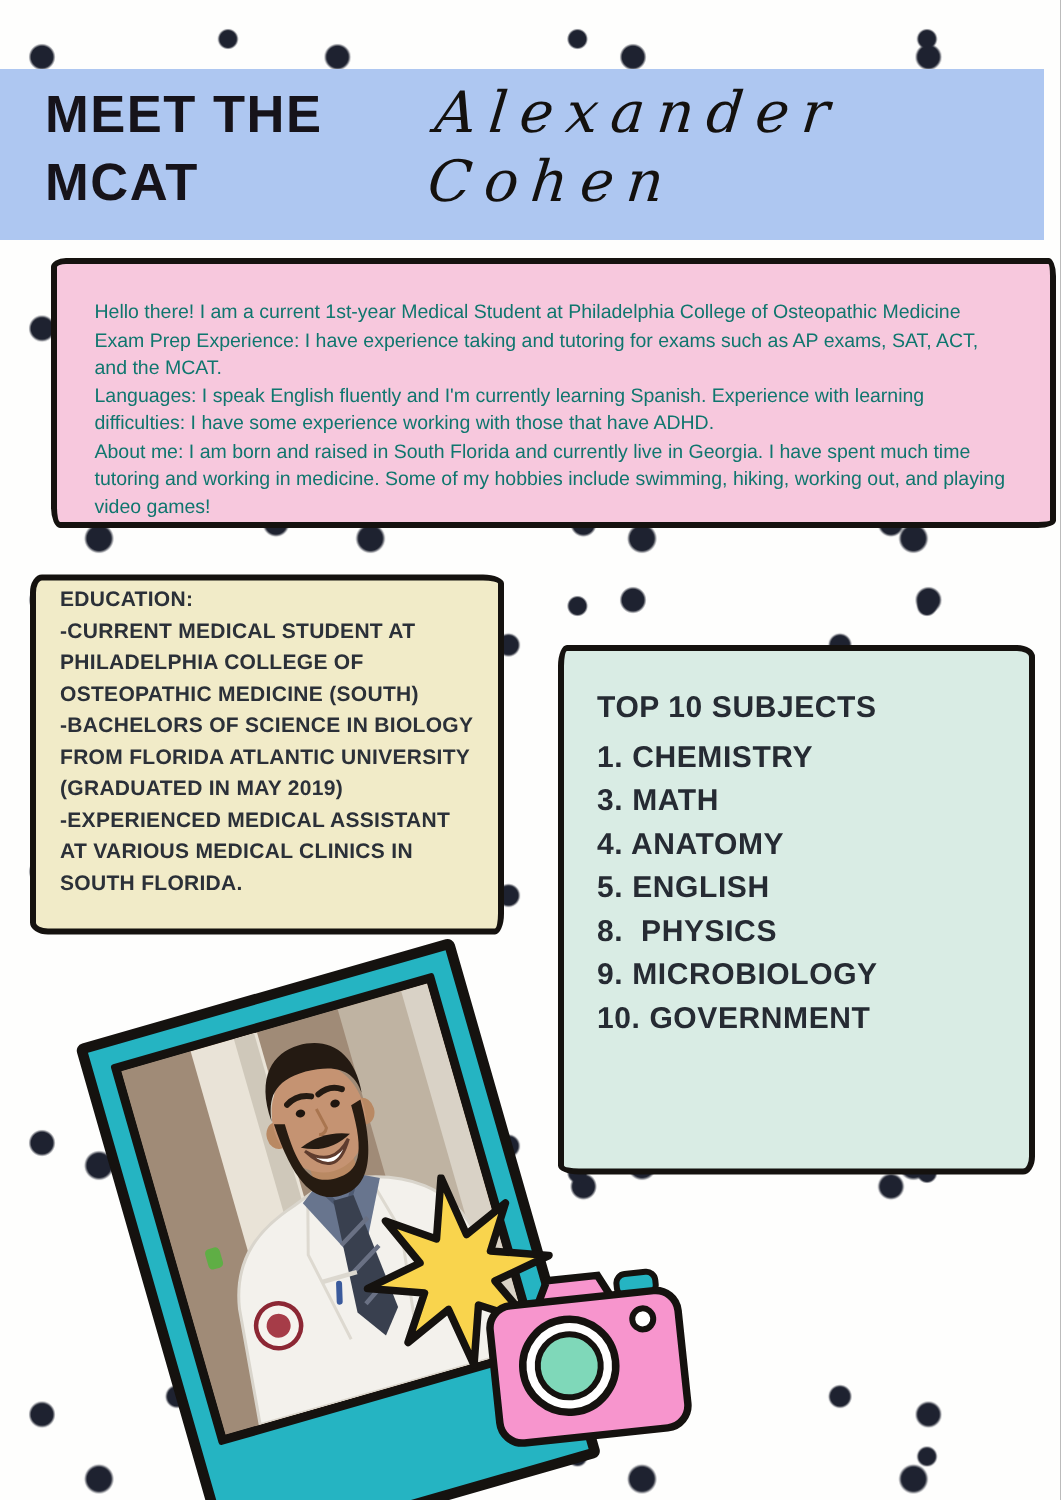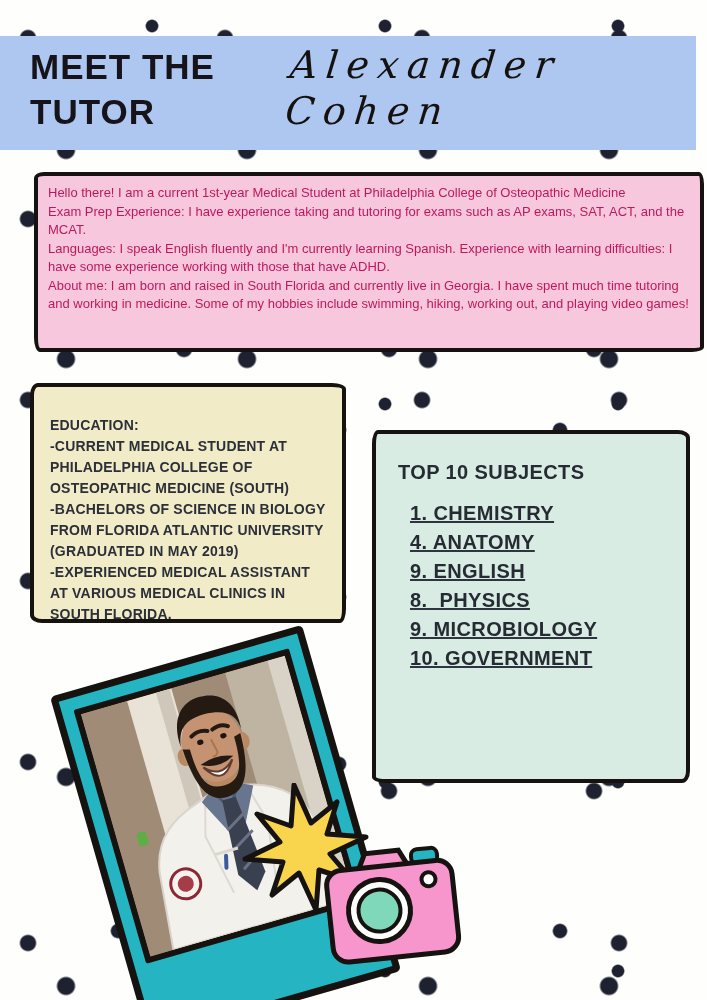--- a/index.html
+++ b/index.html
@@ -12,21 +12,21 @@
     position:absolute;inset:0;
     background-image:
       radial-gradient(circle 9px  at 28px 38px,  var(--dot-navy) 80%, transparent 100%),
       radial-gradient(circle 8px  at 118px 96px, var(--dot-navy) 80%, transparent 100%),
       radial-gradient(circle 10px at 66px 150px, var(--dot-navy) 80%, transparent 100%),
       radial-gradient(circle 7px  at 152px 26px, var(--dot-navy) 80%, transparent 100%),
       radial-gradient(circle 9px  at 184px 128px,var(--dot-navy) 80%, transparent 100%);
     background-size: 197px 181px, 221px 167px, 181px 209px, 233px 189px, 205px 221px;
   }
   .band{
-    position:absolute;left:0;top:36px;width:696px;height:114px;
+    position:absolute;left:0;top:46px;width:696px;height:114px;
     background:var(--header-blue);
   }
   .title{
     position:absolute;left:30px;top:8px;
     font-weight:800;font-size:35px;line-height:45px;letter-spacing:1px;
     color:#16131a;
   }
   .tutor-name{
     position:absolute;left:288px;top:6px;
     font-family:"DejaVu Serif",cursive;font-style:italic;
@@ -34,40 +34,40 @@
     transform:skewX(-6deg);
   }
   .sketch-border{border:4px solid var(--outline-black);box-sizing:border-box;}
   .intro-box{
     position:absolute;left:34px;top:172px;width:670px;height:180px;
     background:var(--intro-pink);
     border-radius:10px 5px 12px 6px / 6px 12px 5px 14px;
     padding:8px 10px;overflow:hidden;
   }
   .intro-box p{
-    margin:0;font-size:13px;line-height:18.5px;white-space:pre-line;color:#be185d;
+    margin:15px;font-size:13px;line-height:18.5px;white-space:pre-line;color:#0f766e;
   }
   .education-box{
-    position:absolute;left:30px;top:383px;width:316px;height:240px;
+    position:absolute;left:20px;top:383px;width:316px;height:240px;
     background:var(--education-cream);
     border-radius:8px 14px 6px 12px / 12px 6px 14px 8px;
-    padding:28px 12px 8px 16px;overflow:hidden;
+    padding:2px 12px 8px 16px;overflow:hidden;
     font-size:14px;font-weight:bold;line-height:21px;letter-spacing:0.2px;color:#2b3038;
   }
   .subjects-box{
     position:absolute;left:372px;top:430px;width:318px;height:353px;
     background:var(--subjects-mint);
     border-radius:6px 12px 8px 14px / 14px 8px 12px 6px;
     padding:24px 10px 0 22px;overflow:hidden;
   }
   .subjects-title{
     font-size:20px;font-weight:bold;letter-spacing:0.4px;color:#262b33;
     line-height:29px;margin-bottom:4px;
   }
-  .subjects-box ul{list-style:none;margin:12px;padding:0;text-decoration:underline;}
+  .subjects-box ul{list-style:none;margin:0;padding:0;}
   .subjects-box li{
     font-size:20px;font-weight:bold;letter-spacing:0.4px;color:#262b33;
     line-height:29px;white-space:pre-wrap;
   }
   .polaroid{
     position:absolute;left:50px;top:697px;width:262px;height:360px;
     transform:rotate(-16deg);transform-origin:0 0;
     background:var(--frame-teal);
     border:7px solid var(--outline-black);border-radius:5px;
     padding:12px 12px 0;box-sizing:border-box;z-index:2;
@@ -88,21 +88,21 @@
 </style>
 </head>
 <body>
 
 <div class="page">
   <div class="dots-bg"></div>
 
   <header class="band">
     <div class="title">
       <div>MEET THE</div>
-      <div>TUTOR</div>
+      <div>MCAT</div>
     </div>
     <div class="tutor-name">
       <div>Alexander</div>
       <div>Cohen</div>
     </div>
   </header>
 
   <section class="intro-box sketch-border">
     <p>Hello there! I am a current 1st-year Medical Student at Philadelphia College of Osteopathic Medicine
 Exam Prep Experience: I have experience taking and tutoring for exams such as AP exams, SAT, ACT, and the MCAT.
@@ -114,22 +114,23 @@
     <div>EDUCATION:</div>
     <div>-CURRENT MEDICAL STUDENT AT PHILADELPHIA COLLEGE OF OSTEOPATHIC MEDICINE (SOUTH)</div>
     <div>-BACHELORS OF SCIENCE IN BIOLOGY FROM FLORIDA ATLANTIC UNIVERSITY (GRADUATED IN MAY 2019)</div>
     <div>-EXPERIENCED MEDICAL ASSISTANT AT VARIOUS MEDICAL CLINICS IN SOUTH FLORIDA.</div>
   </section>
 
   <section class="subjects-box sketch-border">
     <div class="subjects-title">TOP 10 SUBJECTS</div>
     <ul>
       <li>1. CHEMISTRY</li>
+      <li>3. MATH</li>
       <li>4. ANATOMY</li>
-      <li>9. ENGLISH</li>
+      <li>5. ENGLISH</li>
       <li>8.  PHYSICS</li>
       <li>9. MICROBIOLOGY</li>
       <li>10. GOVERNMENT</li>
     </ul>
   </section>
 
   <div class="polaroid">
     <div class="photo">
       <svg viewBox="0 0 212 252" preserveAspectRatio="xMidYMid slice">
         <rect width="212" height="252" fill="#a08b77"></rect>

